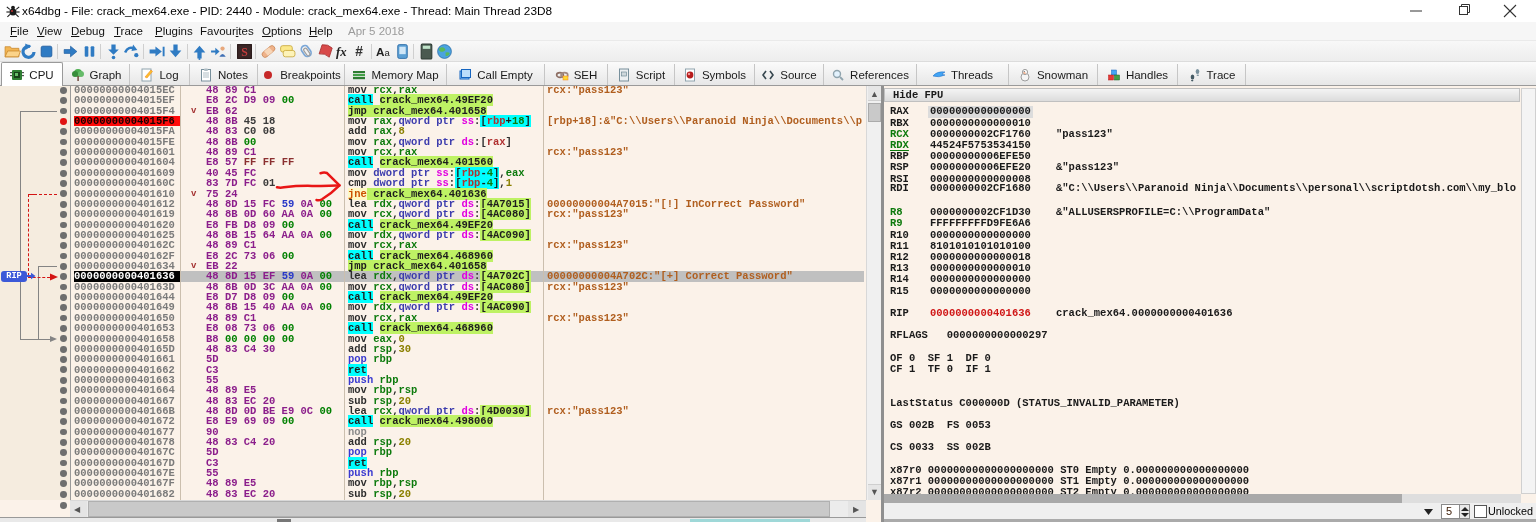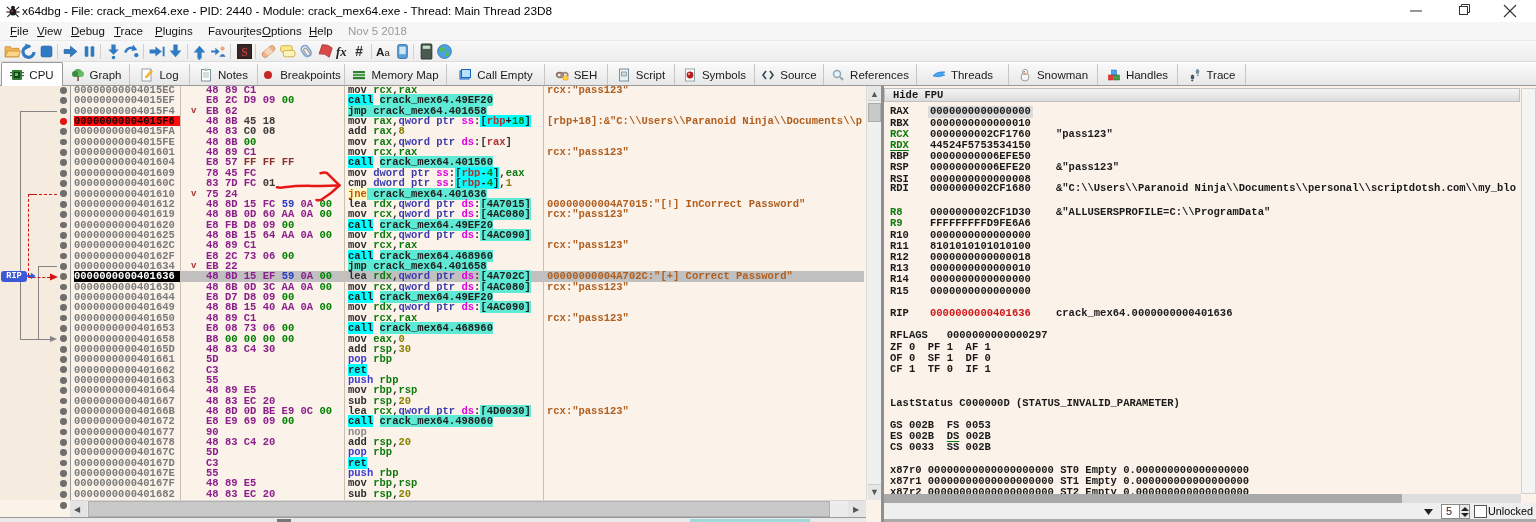--- a/index.html
+++ b/index.html
@@ -28,21 +28,21 @@
 .drow{position:absolute;left:0;width:866px;height:10.36px;line-height:10.4px;white-space:pre}
 .drow > span{position:absolute;top:0;height:10.36px}
 .drow > span.dot{left:60px;top:1.9px;width:6.8px;height:6.8px;border-radius:50%}
 .addr{left:74px;width:106px;color:#7b7b7b}
 .vmark{left:191px;color:#a33030;font-size:9px;top:-1px}
 .byt{left:206px;color:#8b1e8b}
 .byt i.g{color:#008000}.byt i.mm{color:#8b3030}.byt i.bb{color:#2838c8}.byt i.d{color:#3a3a3a}
 .ins{left:348px;color:#2d2d2d}
 .cmt{left:547px;color:#b05e1e}
 .ins .r{color:#0c7a0c}.ins .p{color:#3b3bad}.ins .s{color:#e000e0}.ins .n{color:#8b8000}
-.ins .q{color:#b03030}.ins .y{background:#5eead4;color:#1d1d1d}.ins .c{background:#00ffff;color:#1d1d1d}
+.ins .q{color:#b03030}.ins .y{background:#bef264;color:#1d1d1d}.ins .c{background:#00ffff;color:#1d1d1d}
 .ins .j{background:#fef9c3;color:#cc5200}.ins .g{color:#8a8a8a}.ins .b2{color:#3a3ad0}
 .selband{position:absolute;left:74px;top:0;width:790px;height:10.36px;background:#c0c0c0}
 .drow .selband{left:74px;width:790px}
 
 .jl{position:absolute}
 
 #dvsb{position:absolute;left:866px;top:0;width:15px;height:414px;background:#f0f0f0;border-left:1px solid #d8d8d8}
 #dhsb{position:absolute;left:70px;top:414px;width:796px;height:17px;background:#ececec;border-top:1px solid #d8d8d8}
 .sbarrow{position:absolute;color:#555;font-size:9px;text-align:center;font-family:"Liberation Sans",sans-serif}
 
@@ -94,24 +94,24 @@
           </g>
         </svg>
  </div>
 </div>
 <div id="menubar">
 <span class="mi" style="left:10px"><u>F</u>ile</span>
 <span class="mi" style="left:37px"><u>V</u>iew</span>
 <span class="mi" style="left:71px"><u>D</u>ebug</span>
 <span class="mi" style="left:114px"><u>T</u>race</span>
 <span class="mi" style="left:155px"><u>P</u>lugins</span>
-<span class="mi" style="left:208px">Favour<u>i</u>tes</span>
+<span class="mi" style="left:200px">Favour<u>i</u>tes</span>
 <span class="mi" style="left:262px"><u>O</u>ptions</span>
 <span class="mi" style="left:309px"><u>H</u>elp</span>
-<span id="apr2">Nov 5 2018</span>
+<span id="apr2">Apr 5 2018</span>
 </div>
 <div id="toolbar">
 <div class="tbi" style="left:4px"><svg width="17" height="17" viewBox="0 0 16 16">
           <path d="M1 4 L1 13 L14 13 L14 5 L7 5 L6 3.5 L1 3.5Z" fill="#f2b553" stroke="#c8862a" stroke-width="0.7"></path>
           <path d="M1 13 L3.5 7.5 L15.5 7.5 L13.5 13Z" fill="#fbd389" stroke="#c8862a" stroke-width="0.7"></path>
         </svg></div>
 <div class="tbi" style="left:20px"><svg width="17" height="17" viewBox="0 0 16 16">
           <path d="M13.2 8.5 A5.2 5.2 0 1 1 9.5 3.3" fill="none" stroke="#2f7bc3" stroke-width="3"></path>
           <path d="M5 0.5 L10.5 3.4 L5 6.5Z" fill="#2f7bc3"></path>
         </svg></div>
@@ -352,21 +352,21 @@
  <div id="dis">
         <div style="position:absolute;left:0;top:0;width:70px;height:414px;background:#f5ecdf"></div>
 <div class="drow" style="top:-1.00px"><span class="dot" style="background:#6e6e6e"></span><span class="addr">00000000004015EC</span><span class="byt">48 89 C1</span><span class="ins">mov <i class="r">rcx</i>,<i class="r">rax</i></span><span class="cmt">rcx:"pass123"</span></div>
 <div class="drow" style="top:9.36px"><span class="dot" style="background:#6e6e6e"></span><span class="addr">00000000004015EF</span><span class="byt">E8 2C D9 09 <i class="g">00</i></span><span class="ins"><i class="c">call</i> <i class="y">crack_mex64.49EF20</i></span></div>
 <div class="drow" style="top:19.71px"><span class="dot" style="background:#6e6e6e"></span><span class="addr">00000000004015F4</span><span class="vmark">v</span><span class="byt">EB 62</span><span class="ins"><i class="y">jmp crack_mex64.401658</i></span></div>
 <div class="drow" style="top:30.07px"><span class="dot" style="background:#e01414"></span><span class="addr" style="background:#ff0a0a;color:#1a0000">00000000004015F6</span><span class="byt">48 8B <i class="d">45</i> <i class="d">18</i></span><span class="ins">mov <i class="r">rax</i>,<i class="p">qword ptr</i> <i class="s">ss</i>:<i class="c">[<i class="q">rbp</i>+<i class="r">18</i>]</i></span><span class="cmt">[rbp+18]:&amp;"C:\\Users\\Paranoid Ninja\\Documents\\p</span></div>
 <div class="drow" style="top:40.42px"><span class="dot" style="background:#6e6e6e"></span><span class="addr">00000000004015FA</span><span class="byt">48 83 <i class="d">C0</i> <i class="d">08</i></span><span class="ins">add <i class="r">rax</i>,<i class="n">8</i></span></div>
 <div class="drow" style="top:50.78px"><span class="dot" style="background:#6e6e6e"></span><span class="addr">00000000004015FE</span><span class="byt">48 8B <i class="g">00</i></span><span class="ins">mov <i class="r">rax</i>,<i class="p">qword ptr</i> <i class="s">ds</i>:[<i class="q">rax</i>]</span></div>
 <div class="drow" style="top:61.13px"><span class="dot" style="background:#6e6e6e"></span><span class="addr">0000000000401601</span><span class="byt">48 89 C1</span><span class="ins">mov <i class="r">rcx</i>,<i class="r">rax</i></span><span class="cmt">rcx:"pass123"</span></div>
 <div class="drow" style="top:71.48px"><span class="dot" style="background:#6e6e6e"></span><span class="addr">0000000000401604</span><span class="byt">E8 57 <i class="mm">FF</i> <i class="mm">FF</i> <i class="mm">FF</i></span><span class="ins"><i class="c">call</i> <i class="y">crack_mex64.401560</i></span></div>
-<div class="drow" style="top:81.84px"><span class="dot" style="background:#6e6e6e"></span><span class="addr">0000000000401609</span><span class="byt">78 45 FC</span><span class="ins">mov <i class="p">dword ptr</i> <i class="s">ss</i>:<i class="c">[<i class="q">rbp</i>-<i class="r">4</i>]</i>,<i class="r">eax</i></span></div>
+<div class="drow" style="top:81.84px"><span class="dot" style="background:#6e6e6e"></span><span class="addr">0000000000401609</span><span class="byt">40 45 FC</span><span class="ins">mov <i class="p">dword ptr</i> <i class="s">ss</i>:<i class="c">[<i class="q">rbp</i>-<i class="r">4</i>]</i>,<i class="r">eax</i></span></div>
 <div class="drow" style="top:92.20px"><span class="dot" style="background:#6e6e6e"></span><span class="addr">000000000040160C</span><span class="byt">83 7D FC <i class="d">01</i></span><span class="ins">cmp <i class="p">dword ptr</i> <i class="s">ss</i>:<i class="c">[<i class="q">rbp</i>-<i class="r">4</i>]</i>,<i class="n">1</i></span></div>
 <div class="drow" style="top:102.55px"><span class="dot" style="background:#6e6e6e"></span><span class="addr">0000000000401610</span><span class="vmark">v</span><span class="byt">75 24</span><span class="ins"><i class="j">jne</i><i class="y"> crack_mex64.401636</i></span></div>
 <div class="drow" style="top:112.91px"><span class="dot" style="background:#6e6e6e"></span><span class="addr">0000000000401612</span><span class="byt">48 8D 15 FC <i class="bb">59</i> 0A <i class="g">00</i></span><span class="ins">lea <i class="r">rdx</i>,<i class="p">qword ptr</i> <i class="s">ds</i>:<i class="y">[4A7015]</i></span><span class="cmt">00000000004A7015:"[!] InCorrect Password"</span></div>
 <div class="drow" style="top:123.26px"><span class="dot" style="background:#6e6e6e"></span><span class="addr">0000000000401619</span><span class="byt">48 8B 0D 60 AA 0A <i class="g">00</i></span><span class="ins">mov <i class="r">rcx</i>,<i class="p">qword ptr</i> <i class="s">ds</i>:<i class="y">[4AC080]</i></span><span class="cmt">rcx:"pass123"</span></div>
 <div class="drow" style="top:133.62px"><span class="dot" style="background:#6e6e6e"></span><span class="addr">0000000000401620</span><span class="byt">E8 FB D8 09 <i class="g">00</i></span><span class="ins"><i class="c">call</i> <i class="y">crack_mex64.49EF20</i></span></div>
 <div class="drow" style="top:143.97px"><span class="dot" style="background:#6e6e6e"></span><span class="addr">0000000000401625</span><span class="byt">48 8B 15 64 AA 0A <i class="g">00</i></span><span class="ins">mov <i class="r">rdx</i>,<i class="p">qword ptr</i> <i class="s">ds</i>:<i class="y">[4AC090]</i></span></div>
 <div class="drow" style="top:154.33px"><span class="dot" style="background:#6e6e6e"></span><span class="addr">000000000040162C</span><span class="byt">48 89 C1</span><span class="ins">mov <i class="r">rcx</i>,<i class="r">rax</i></span><span class="cmt">rcx:"pass123"</span></div>
 <div class="drow" style="top:164.68px"><span class="dot" style="background:#6e6e6e"></span><span class="addr">000000000040162F</span><span class="byt">E8 2C 73 06 <i class="g">00</i></span><span class="ins"><i class="c">call</i> <i class="y">crack_mex64.468960</i></span></div>
 <div class="drow" style="top:175.03px"><span class="dot" style="background:#6e6e6e"></span><span class="addr">0000000000401634</span><span class="vmark">v</span><span class="byt">EB 22</span><span class="ins"><i class="y">jmp crack_mex64.401658</i></span></div>
 <div class="drow" style="top:185.39px"><span class="dot" style="background:#6e6e6e"></span><div class="selband"></div><span class="addr" style="background:#000;color:#fff">0000000000401636</span><span class="byt">48 8D 15 EF <i class="bb">59</i> 0A <i class="g">00</i></span><span class="ins">lea <i class="r">rdx</i>,<i class="p">qword ptr</i> <i class="s">ds</i>:<i class="y">[4A702C]</i></span><span class="cmt">00000000004A702C:"[+] Correct Password"</span></div>
@@ -453,26 +453,24 @@
 <div class="rrow" style="top:121.20px"><span class="rn" style="color:#0c7a0c;">R8</span><span class="rv" style="">0000000002CF1D30</span><span class="rc">&amp;"ALLUSERSPROFILE=C:\\ProgramData"</span></div>
 <div class="rrow" style="top:132.40px"><span class="rn" style="color:#0c7a0c;">R9</span><span class="rv" style="">FFFFFFFFFD9FE6A6</span></div>
 <div class="rrow" style="top:143.60px"><span class="rn" style="">R10</span><span class="rv" style="">0000000000000000</span></div>
 <div class="rrow" style="top:154.80px"><span class="rn" style="">R11</span><span class="rv" style="">8101010101010100</span></div>
 <div class="rrow" style="top:166.00px"><span class="rn" style="">R12</span><span class="rv" style="">0000000000000018</span></div>
 <div class="rrow" style="top:177.20px"><span class="rn" style="">R13</span><span class="rv" style="">0000000000000010</span></div>
 <div class="rrow" style="top:188.40px"><span class="rn" style="">R14</span><span class="rv" style="">0000000000000000</span></div>
 <div class="rrow" style="top:199.60px"><span class="rn" style="">R15</span><span class="rv" style="">0000000000000000</span></div>
 <div class="rrow" style="top:222.00px"><span class="rn" style="">RIP</span><span class="rv" style="color:#d01616;">0000000000401636</span><span class="rc">crack_mex64.0000000000401636</span></div>
 <div class="rrow" style="top:244.40px"><span class="rn">RFLAGS&nbsp;&nbsp;&nbsp;0000000000000297</span></div>
-<div class="rrow" style="top:255.60px"><span class="rn">ZF 0&nbsp;&nbsp;PF 1&nbsp;&nbsp;AF 1</span></div>
 <div class="rrow" style="top:266.80px"><span class="rn">OF 0&nbsp;&nbsp;SF 1&nbsp;&nbsp;DF 0</span></div>
 <div class="rrow" style="top:278.00px"><span class="rn">CF 1&nbsp;&nbsp;TF 0&nbsp;&nbsp;IF 1</span></div>
 <div class="rrow" style="top:311.60px"><span class="rn">LastStatus C000000D (STATUS_INVALID_PARAMETER)</span></div>
 <div class="rrow" style="top:334.00px"><span class="rn">GS 002B&nbsp;&nbsp;FS 0053</span></div>
-<div class="rrow" style="top:345.20px"><span class="rn">ES 002B&nbsp;&nbsp;<i style="text-decoration:underline;text-decoration-color:#0c7a0c;text-decoration-thickness:1px;text-underline-offset:2px">DS</i> 002B</span></div>
 <div class="rrow" style="top:356.40px"><span class="rn">CS 0033&nbsp;&nbsp;SS 002B</span></div>
 <div class="rrow" style="top:378.80px"><span class="rn">x87r0 00000000000000000000 ST0 Empty 0.000000000000000000</span></div>
 <div class="rrow" style="top:390.00px"><span class="rn">x87r1 00000000000000000000 ST1 Empty 0.000000000000000000</span></div>
 <div class="rrow" style="top:401.20px"><span class="rn">x87r2 00000000000000000000 ST2 Empty 0.000000000000000000</span></div>
   <div id="rvsb"></div>
   <div id="rhsb">
           <div style="position:absolute;left:0;top:0;width:518px;height:9px;background:#a9a9a9"></div>
         </div>
   <div id="rbottom">
    <span style="position:absolute;left:7px;top:20px;font-size:11px;color:#000">Default (x64 fastcall)</span>

